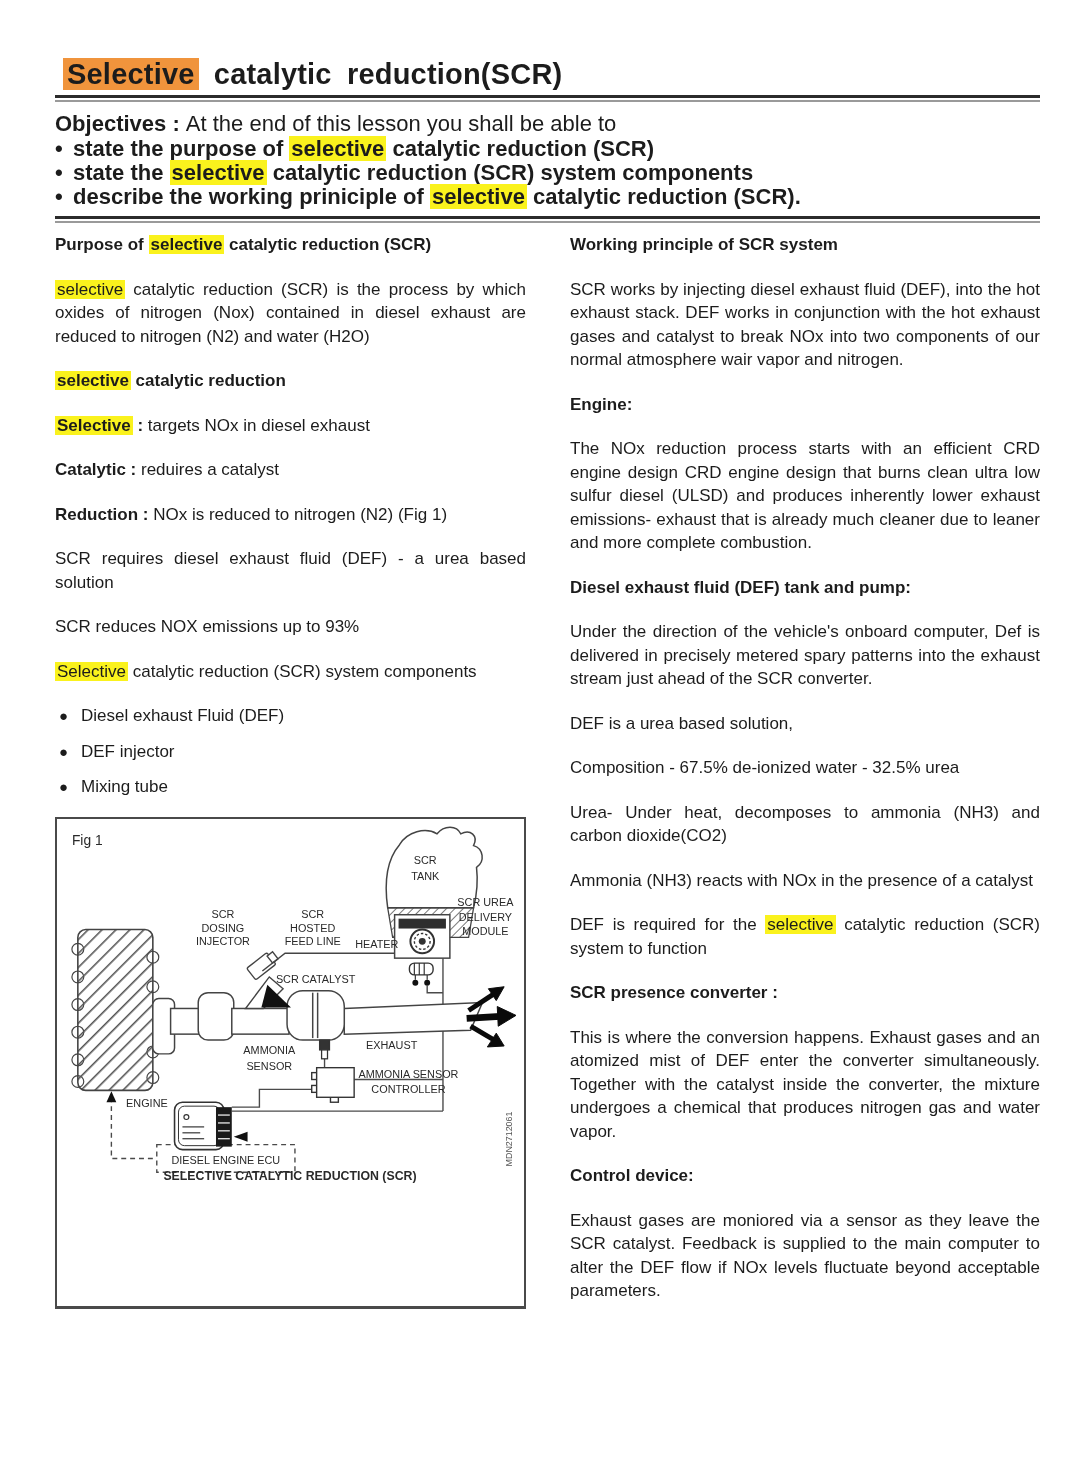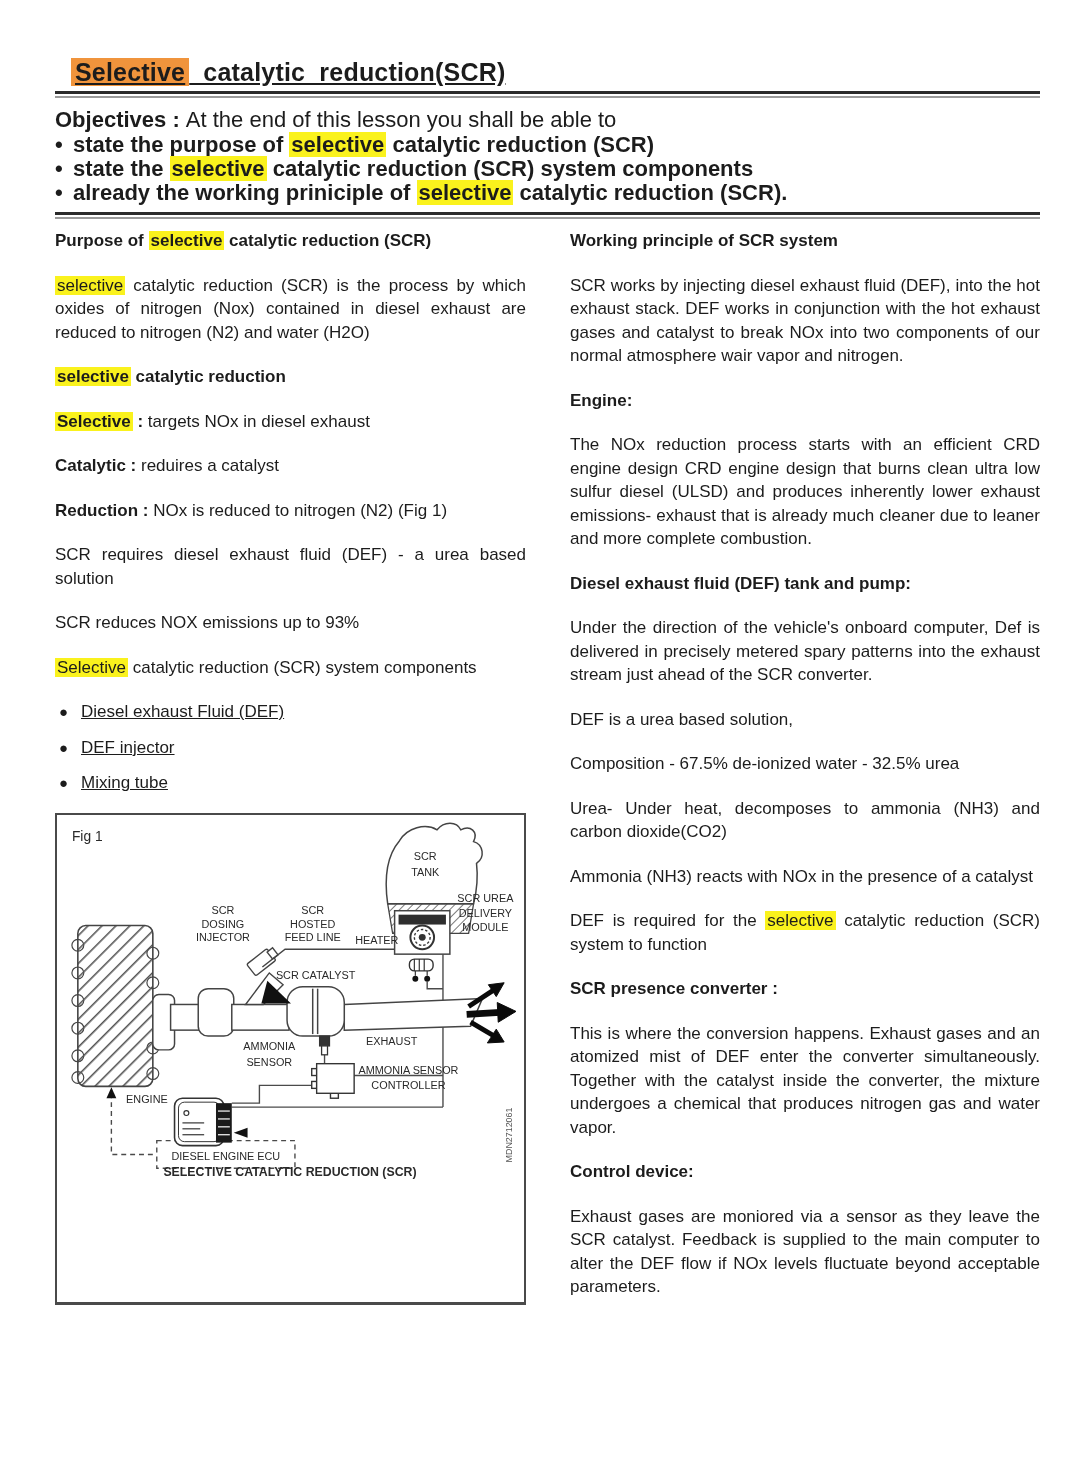--- a/index.html
+++ b/index.html
@@ -8,37 +8,37 @@
     font-family:"Liberation Sans","DejaVu Sans",sans-serif;
     color:#1c1c1c;
     position:relative;
     box-sizing:border-box;
     padding:58px 40px 0 55px;
   }
   .hl-y{background:#faf21d;padding:0 2px;}
   .hl-o{background:#f0943c;padding:0 4px;}
   mark{color:inherit;}
   h1.page-title{
-    font-size:25px;font-weight:bold;margin:0 0 4px 16px;word-spacing:7px;letter-spacing:.2px;text-decoration:underline;
+    font-size:29px;font-weight:bold;margin:0 0 4px 8px;word-spacing:7px;letter-spacing:.2px;
   }
   .rule{
     border-top:3px solid #2b2b2b;
     border-bottom:2px solid #9a9a9a;
     height:2px;margin:0 0 10px 0;
   }
   .objectives{font-size:22px;line-height:23px;margin-bottom:8px;}
   .objectives .obj-intro-line{margin:2px 0 2px 0;}
   .obj-bullet{font-weight:bold;margin:1px 0;}
   .obj-bullet .dot{display:inline-block;width:18px;}
   .columns{display:flex;gap:44px;margin-top:8px;justify-content:flex-end;}
   .col{width:471px;font-size:17px;line-height:23.5px;}
   .col p{margin:0 0 21px 0;text-align:justify;}
   .col p.noj{text-align:left;}
   .col h3{font-size:17px;font-weight:bold;margin:0 0 21px 0;}
-  .comp-list{list-style:none;margin:0 0 18px 0;padding:0;text-decoration:underline;}
+  .comp-list{list-style:none;margin:0 0 18px 0;padding:0;}
   .comp-list li{margin:0 0 12px 0;padding-left:4px;}
   .comp-list li .dot{display:inline-block;width:22px;font-size:15px;}
   .figure-box{
     width:471px;height:492px;margin-top:14px;
     border:2px solid #4a4a4a;border-bottom-width:3px;
     box-sizing:border-box;
   }
   .figure-box svg{display:block;}
   svg text{font-family:"Liberation Sans","DejaVu Sans",sans-serif;fill:#2a2a2a;}
   .dlabel{font-size:11px;}
@@ -50,21 +50,21 @@
 <body>
 
 <header>
   <h1 class="page-title"><mark class="hl-o">Selective</mark><span> catalytic reduction(SCR)</span></h1>
   <div class="rule"></div>
 
   <div class="objectives">
     <div class="obj-intro-line"><b>Objectives : </b><span>At the end of this lesson you shall be able to</span></div>
     <div class="obj-bullet"><span class="dot">•</span><span>state the purpose of </span><mark class="hl-y">selective</mark><span> catalytic reduction (SCR)</span></div>
     <div class="obj-bullet"><span class="dot">•</span><span>state the </span><mark class="hl-y">selective</mark><span> catalytic reduction (SCR) system components</span></div>
-    <div class="obj-bullet"><span class="dot">•</span><span>already the working priniciple of </span><mark class="hl-y">selective</mark><span> catalytic reduction (SCR).</span></div>
+    <div class="obj-bullet"><span class="dot">•</span><span>describe the working priniciple of </span><mark class="hl-y">selective</mark><span> catalytic reduction (SCR).</span></div>
   </div>
   <div class="rule"></div>
 </header>
 
 <div class="columns">
 
   <div class="col">
     <h3><span>Purpose of </span><mark class="hl-y">selective</mark><span> catalytic reduction (SCR)</span></h3>
 
     <p><mark class="hl-y">selective</mark><span> catalytic reduction (SCR) is the process by which oxides of nitrogen (Nox) contained in diesel exhaust are reduced to nitrogen (N2) and water (H2O)</span></p>

